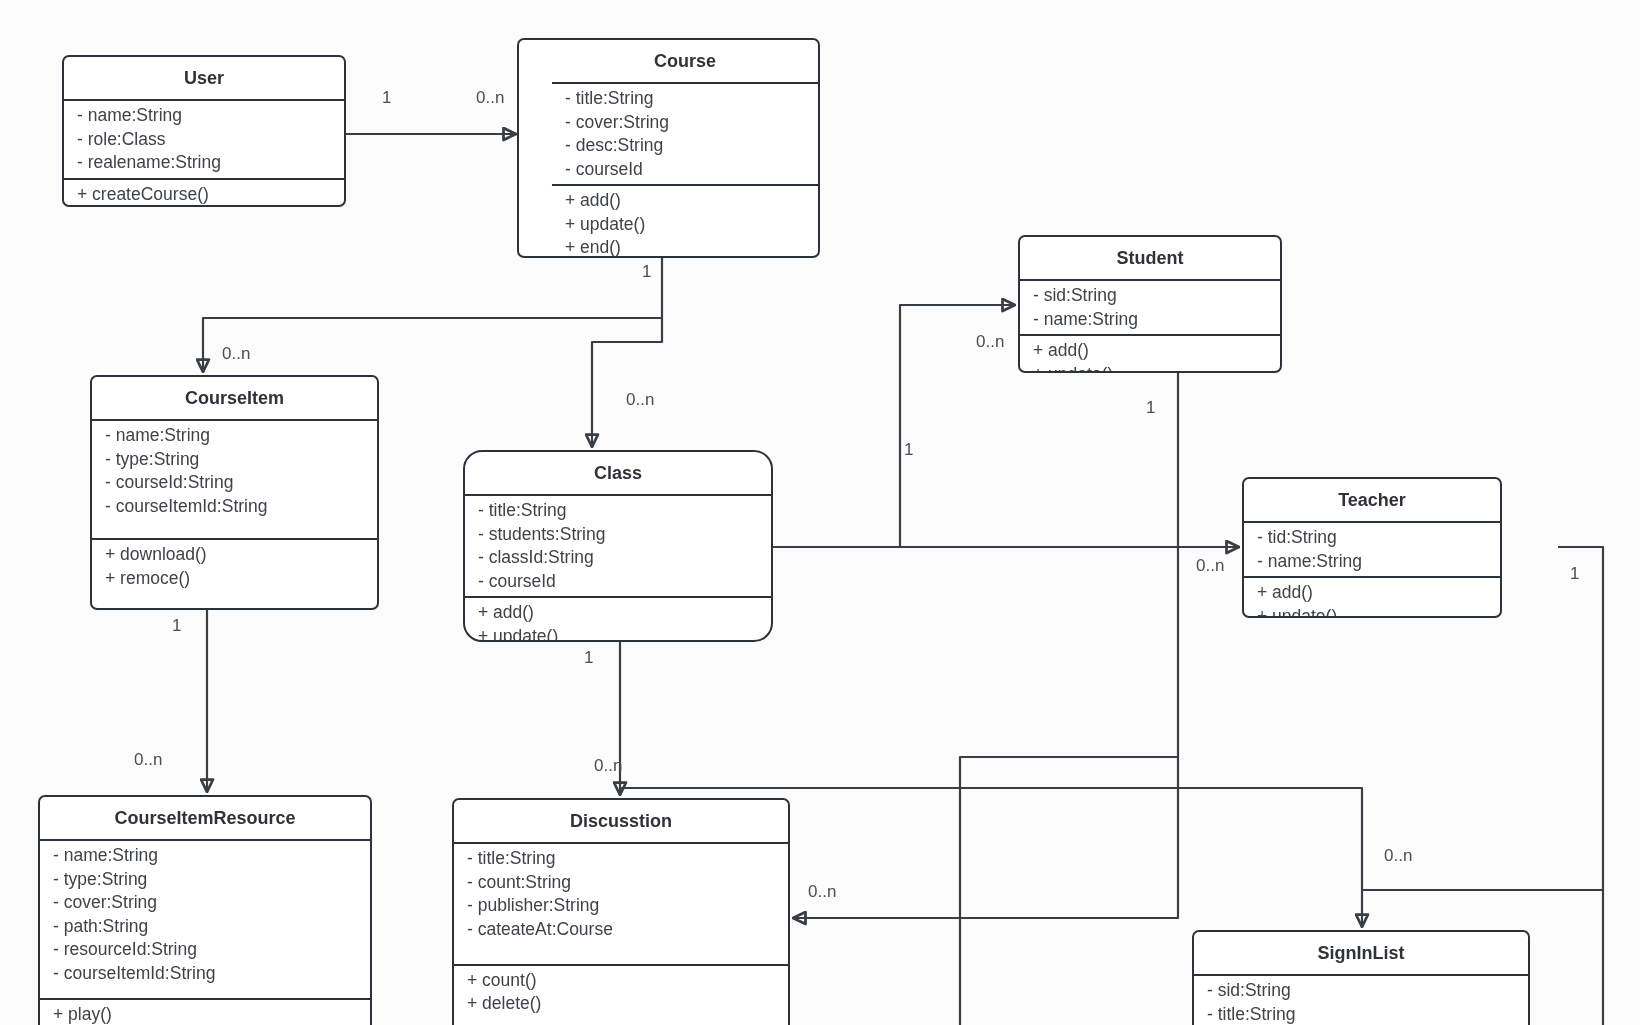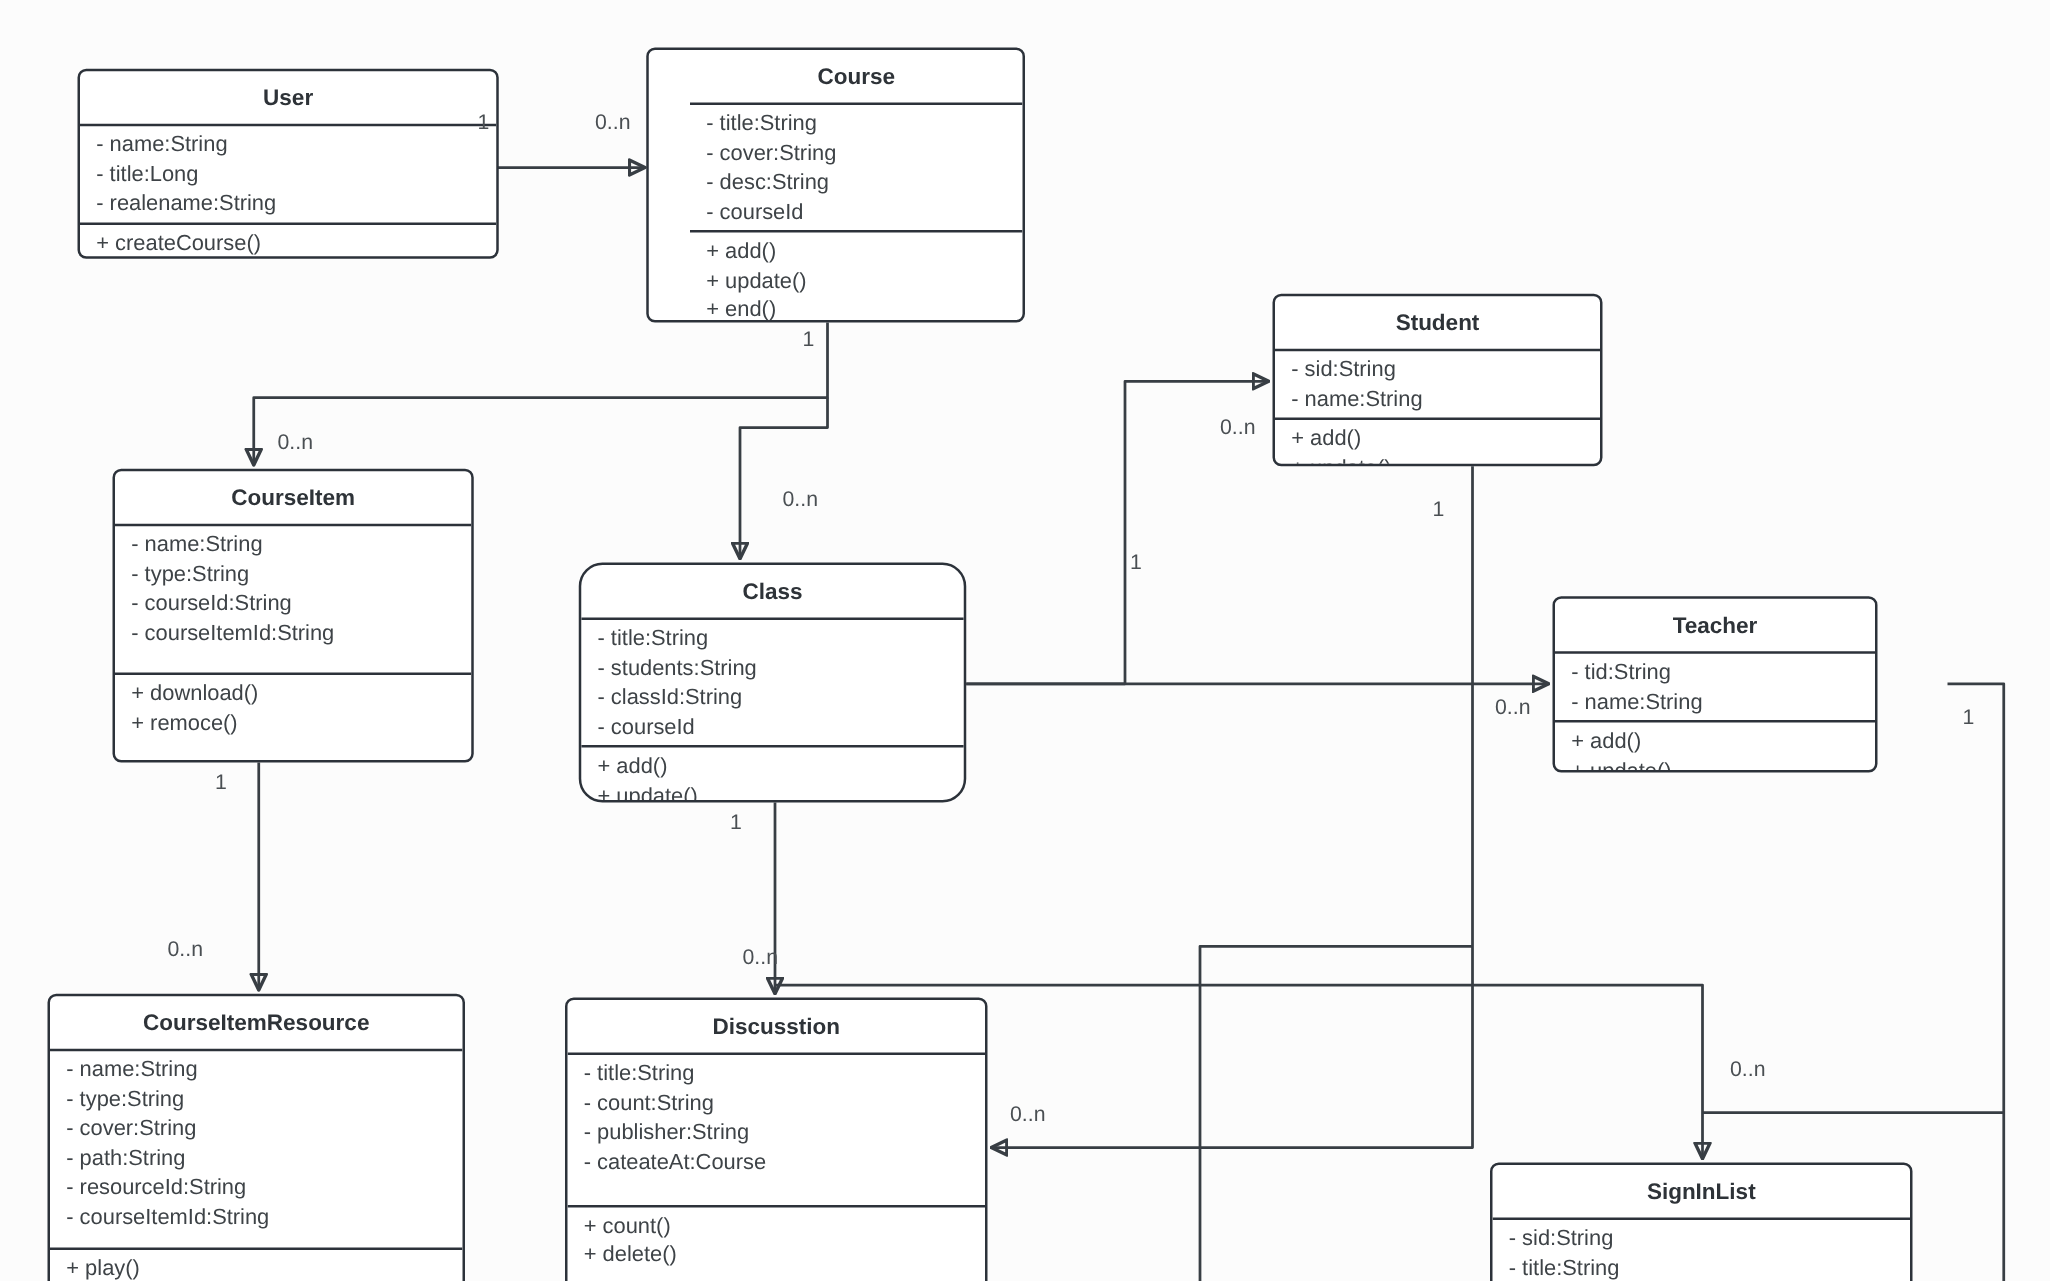--- a/index.html
+++ b/index.html
@@ -25,21 +25,21 @@
   .sec-a{flex:1.15 1 auto;}
   .sec-m{flex:1 1 auto;}
   .row{
     font-size:17.5px;line-height:23.5px;color:#3e4347;
     padding-left:13px;white-space:nowrap;
   }
   .mult{
     position:absolute;z-index:3;font-size:17px;color:#4a4f53;white-space:nowrap;
   }
   
-  #b-user{left:62px;top:55px;width:337px;height:152px;}
+  #b-user{left:62px;top:55px;width:284px;height:152px;}
   #b-course{left:517px;top:38px;width:303px;height:220px;padding-left:33px;}
   #b-student{left:1018px;top:235px;width:264px;height:138px;}
   #b-courseitem{left:63px;top:375px;width:289px;height:235px;margin-left:27px;}
   #b-class{left:463px;top:450px;width:310px;height:192px;border-radius:19px;}
   #b-teacher{left:1242px;top:477px;width:260px;height:141px;}
   #b-cir{left:38px;top:795px;width:334px;height:245px;}
   #b-discusstion{left:452px;top:798px;width:338px;height:240px;}
   #b-signinlist{left:1192px;top:930px;width:338px;height:112px;}
 </style>
 </head>
@@ -64,21 +64,21 @@
     <path d="M1558,547 H1603 V1030"></path>
     <path d="M1603,890 H1362"></path>
     <path d="M1178,373 V918 H793" marker-end="url(#arrow)"></path>
     <path d="M1178,757 H960 V1030"></path>
   </svg>
 
   <div class="uml" id="b-user">
     <div class="uml-title">User</div>
     <div class="uml-sec sec-a">
       <div class="row">- name:String</div>
-      <div class="row">- title:Long</div>
+      <div class="row">- role:Class</div>
       <div class="row">- realename:String</div>
     </div>
     <div class="uml-sec sec-m">
       <div class="row">+ createCourse()</div>
     </div>
   </div>
 
   <div class="uml" id="b-course">
     <div class="uml-title">Course</div>
     <div class="uml-sec sec-a">

